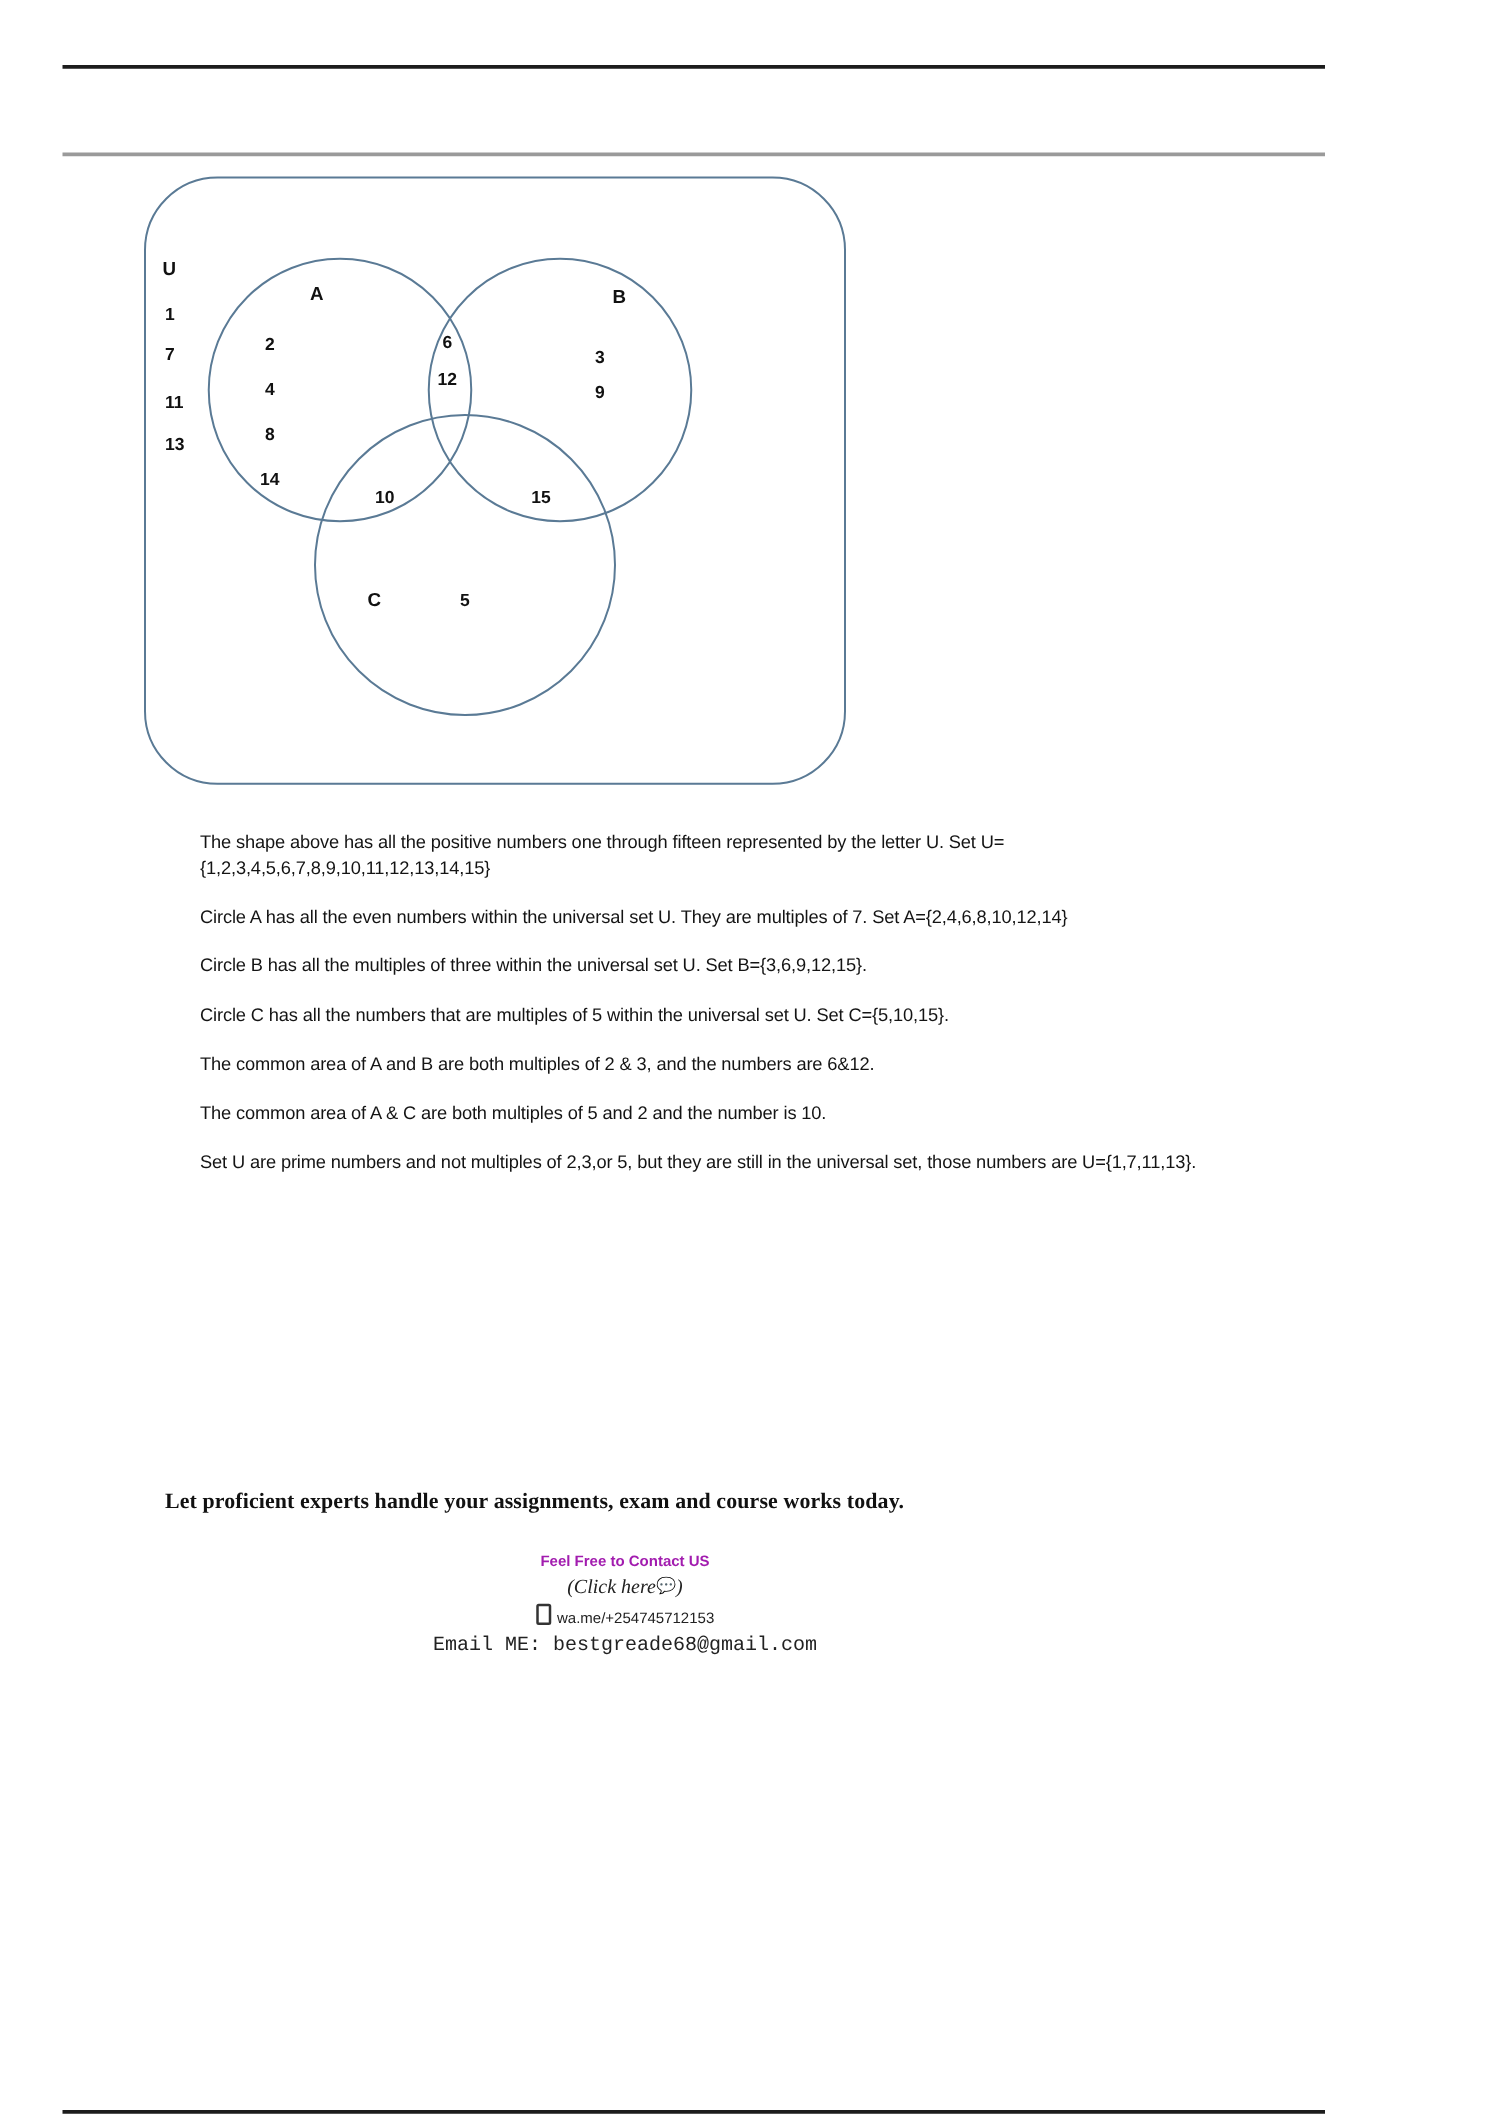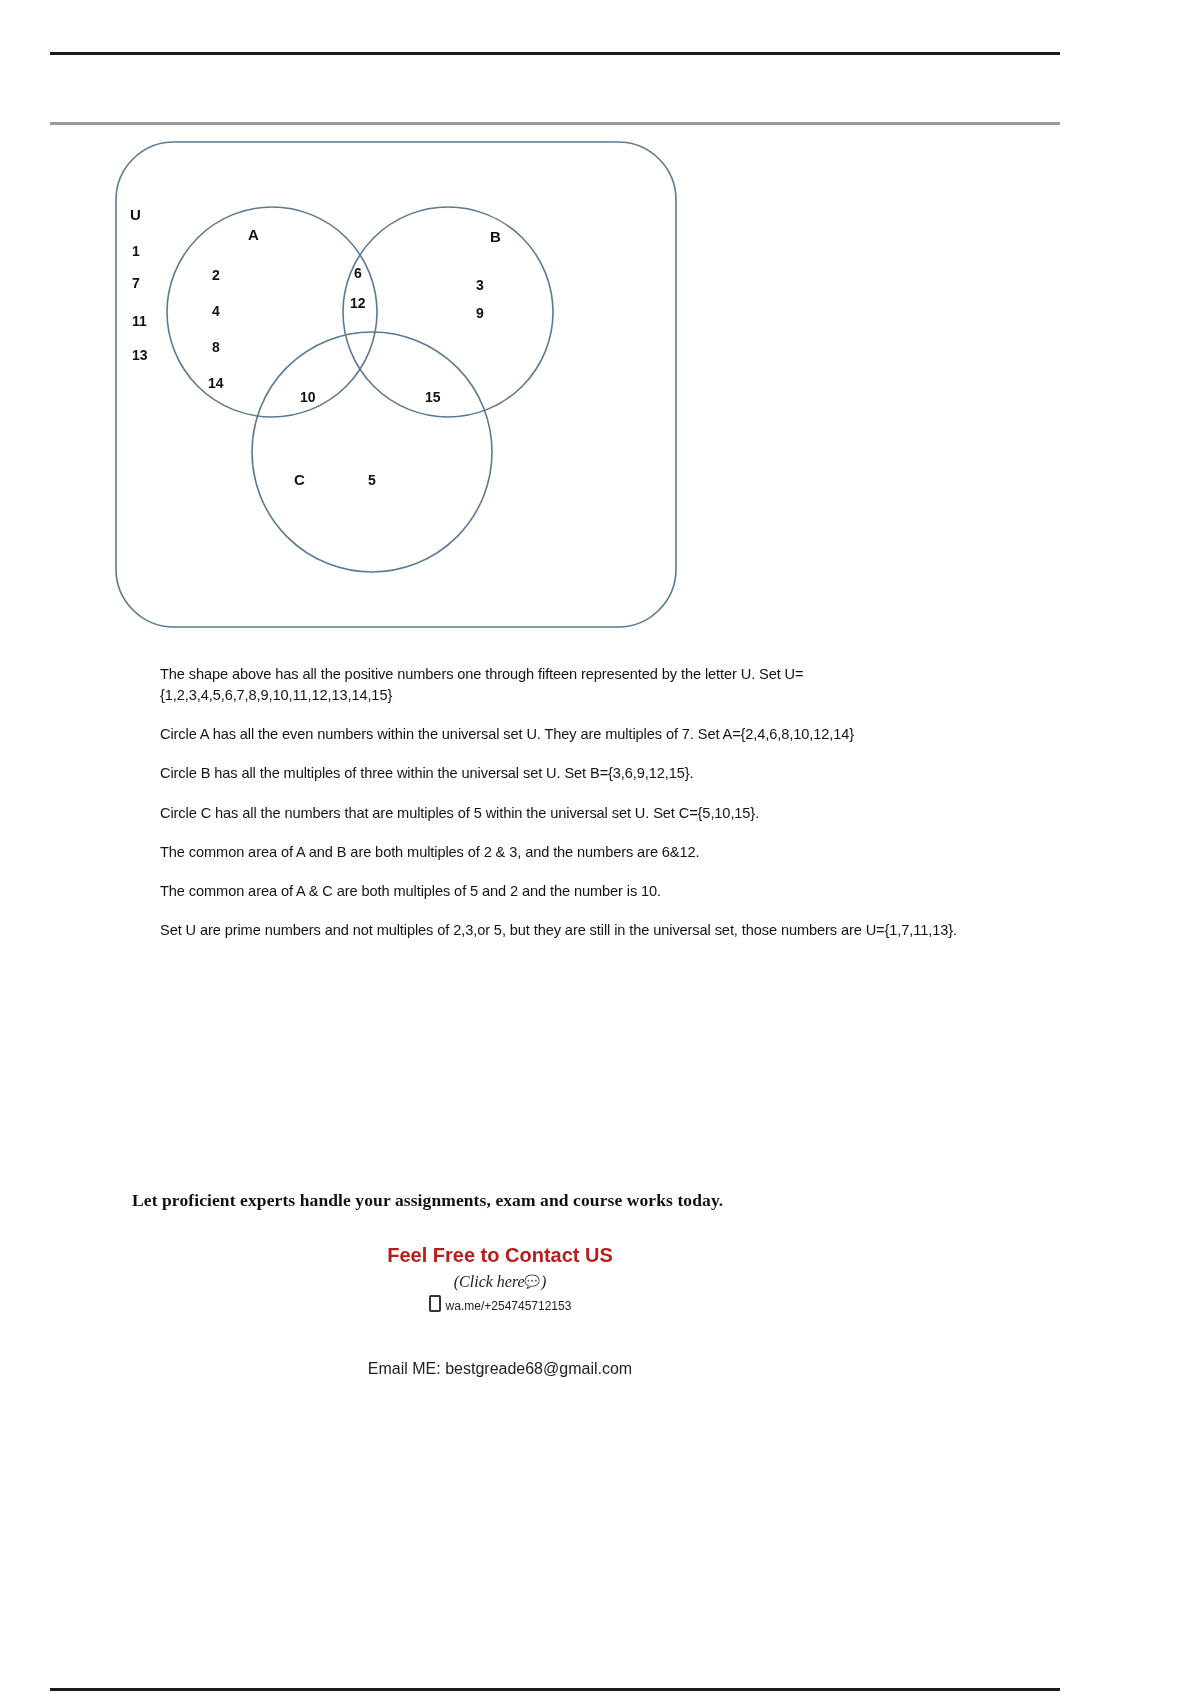--- a/index.html
+++ b/index.html
@@ -95,23 +95,23 @@
   
   .contact {
     position: absolute;
     left: 0;
     top: 1240px;
     width: 1000px;
     text-align: center;
   }
   .contact-title {
     font-family: "Liberation Sans", sans-serif;
-    font-size: 20px;
-    font-weight: 700;
-    color: #b91c1c;
+    font-size: 12px;
+    font-weight: 700;
+    color: #a21caf;
     line-height: 1.5;
   }
   .contact-click {
     font-family: "Liberation Serif", serif;
     font-style: italic;
     font-size: 16px;
     color: #222222;
     line-height: 1.55;
   }
   .contact-click .speech {
@@ -129,25 +129,24 @@
     display: inline-block;
     width: 8px;
     height: 13px;
     border: 2px solid #333333;
     border-radius: 2px;
     vertical-align: -2px;
     margin-right: 5px;
     background: #ffffff;
   }
   .contact-email {
-    font-family: Liberation Sans, sans-serif;
+    font-family: Liberation Mono, monospace;
     font-size: 16px;
     color: #222222;
     line-height: 1.6;
-    margin-top: 40px;
   }
   .contact-thanks {
     font-family: "Liberation Sans", sans-serif;
     font-size: 16px;
     color: #333333;
     margin-top: 26px;
   }
 </style>
 </head>
 <body>

